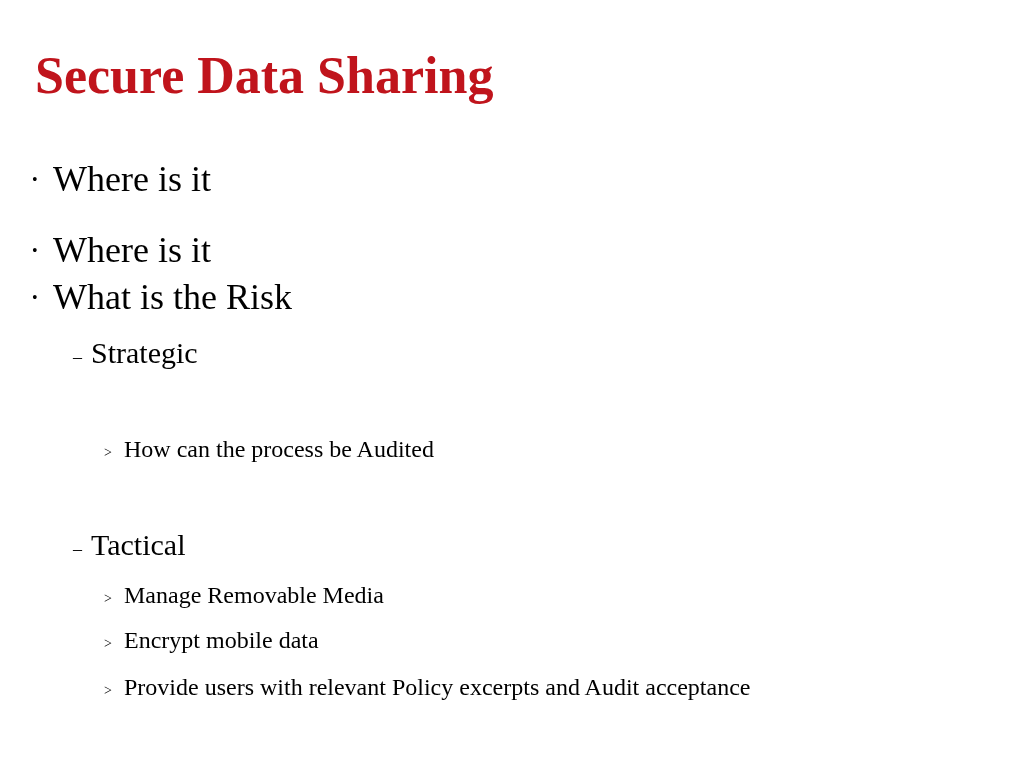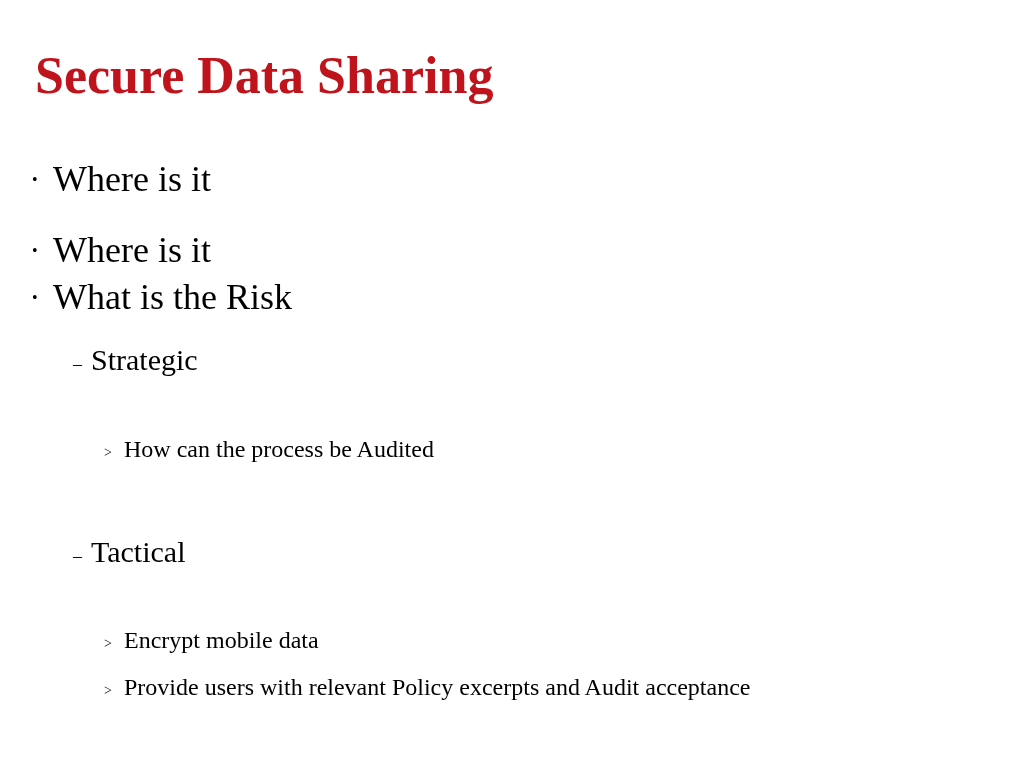--- a/index.html
+++ b/index.html
@@ -26,21 +26,21 @@
       color: #c0141c;
       white-space: nowrap;
       font-weight: bold;
     }
     .item {
       position: absolute;
       white-space: nowrap;
     }
     .lvl1 { left: 32px; font-size: 36px; line-height: 40px; }
     .lvl1 .marker { font-size: 16px; display: inline-block; width: 21px; vertical-align: middle; position: relative; top: -3px; }
-    .lvl2 { left: 73px; font-size: 30px; line-height: 34px; margin-top: 7px; }
+    .lvl2 { left: 73px; font-size: 30px; line-height: 34px; }
     .lvl2 .marker { font-size: 18px; display: inline-block; width: 18px; }
     .lvl3 { left: 104px; font-size: 24px; line-height: 30px; }
     .lvl3 .marker { font-size: 14px; display: inline-block; width: 20px; }
   </style>
 </head>
 <body>
 
 <div class="slide">
   <div class="title">Secure Data Sharing</div>
 
@@ -57,19 +57,22 @@
   <div class="item lvl2" style="top:336px;">
     <span class="marker">–</span><span>Strategic</span>
   </div>
   <div class="item lvl3" style="top:434px;">
     <span class="marker">&gt;</span><span>How can the process be Audited</span>
   </div>
 
   <div class="item lvl2" style="top:528px;">
     <span class="marker">–</span><span>Tactical</span>
   </div>
+  <div class="item lvl3" style="top:580px;">
+    <span class="marker">&gt;</span><span>Manage Removable Media</span>
+  </div>
   <div class="item lvl3" style="top:625px;">
     <span class="marker">&gt;</span><span>Encrypt mobile data</span>
   </div>
   <div class="item lvl3" style="top:672px;font-family:Liberation Serif, serif;">
     <span class="marker">&gt;</span><span>Provide users with relevant Policy excerpts and Audit acceptance</span>
   </div>
 </div>
 
 </body></html>

